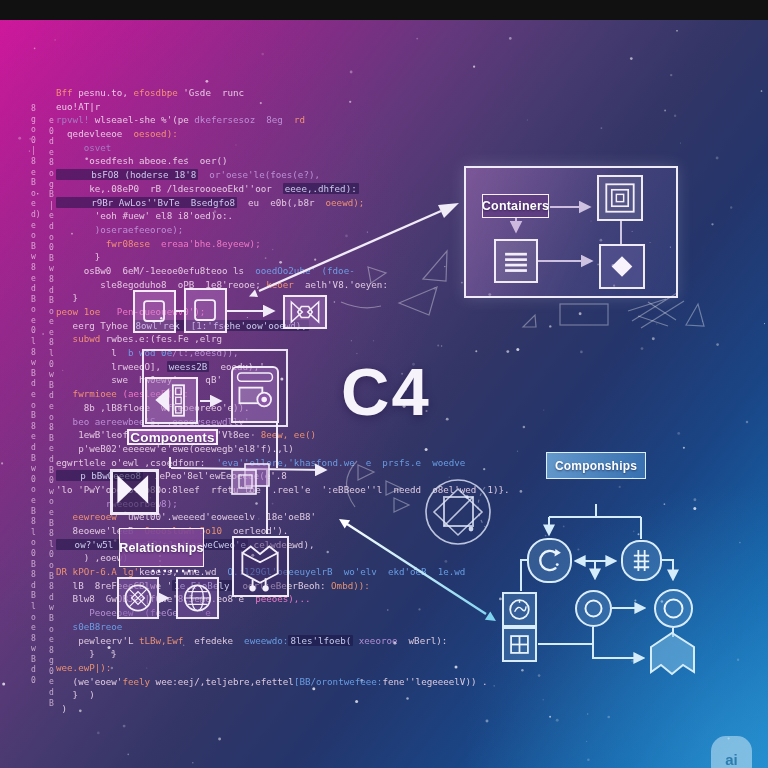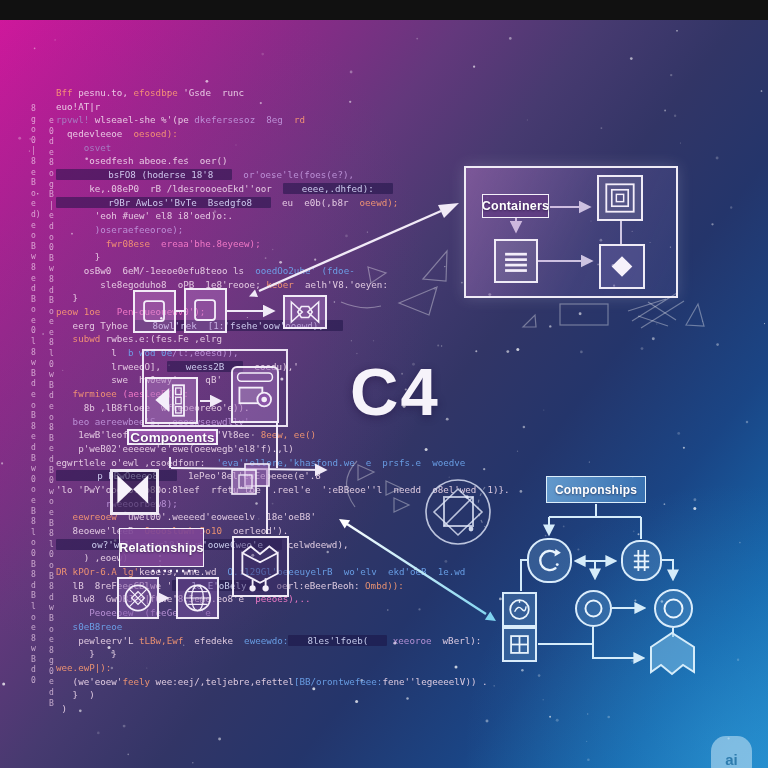--- a/index.html
+++ b/index.html
@@ -15,21 +15,21 @@
   svg.layer{position:absolute;inset:0;width:768px;height:768px;}
   
   #code{position:absolute;left:56px;top:66px;width:712px;
         font:9.2px "DejaVu Sans Mono",monospace;line-height:13.7px;
         white-space:pre;opacity:.88;}
   .code-line{height:13.7px;}
   .gut{position:absolute;width:9px;font:8px "DejaVu Sans Mono",monospace;
        color:rgba(244,216,240,.68);word-break:break-all;line-height:10.6px;}
   .o{color:#ff9d72}.w{color:#f2dcee}.p{color:#c49be0}.b{color:#6fa9f2}
   .m{color:#ff80cf}.d{color:#a886c8}
-  .h{color:#d9defc;background:rgba(25,18,68,.58);padding:0 19px;border-radius:1px}
+  .h{color:#d9defc;background:rgba(25,18,68,.58);padding:0 2px;border-radius:1px}
   
   .abs{position:absolute;box-sizing:border-box;}
   .pbox{border:2px solid rgba(248,243,252,.95);background:rgba(255,255,255,.10);}
   .bluebox{border:2px solid #d9ecfb;background:rgba(110,170,220,.28);}
   .lbl{display:flex;align-items:center;justify-content:center;color:#fff;
        font-weight:bold;letter-spacing:.2px;text-shadow:0 1px 2px rgba(20,10,40,.5);}
   .round{border-radius:50%;}
   .panel{border:2.5px solid rgba(248,244,252,.95);
          background:linear-gradient(115deg,rgba(173,115,190,.50),rgba(112,96,170,.28) 60%,rgba(92,92,160,.20));
          box-shadow:0 0 14px rgba(240,230,250,.18);}
@@ -430,25 +430,25 @@
         <path d="M9,16 L28,26 L47,16 L47,38 L28,48 L9,38 Z"></path>
         <path d="M9,16 L18,9 L28,17 L38,9 L47,16"></path>
         <line x1="20" y1="45" x2="20" y2="52"></line>
           <circle cx="20" cy="54" r="2.4" fill="#f4eefa"></circle>
         <line x1="34" y1="43" x2="34" y2="52"></line>
           <circle cx="34" cy="54" r="2.4" fill="#f4eefa"></circle>
         </svg>
     </div>
   </div>
 
-  <div class="abs title-c4" style="left:350px;top:333px;">
+  <div class="abs title-c4" style="left:341px;top:333px;">
     <span>C4</span>
   </div>
 
-  <div class="abs lbl" style="left:546px;top:456px;width:100px;height:27px;font-size:12px;
+  <div class="abs lbl" style="left:546px;top:432px;width:100px;height:27px;font-size:12px;
               border:1.5px solid #dceefb;background:linear-gradient(100deg,rgba(110,170,220,.85),rgba(60,120,185,.85));">
     <span>Componships</span>
   </div>
   <div class="abs bluebox" style="left:527px;top:518px;width:45px;height:45px;border-radius:46%;">
     <div class="icon-wrap">
       <svg width="45" height="45" viewBox="0 0 45 45" fill="none" stroke="#e9f4fd">
         <path d="M29,14 A10.5,10.5 0 1 0 29,31" stroke-width="2.6" stroke-linecap="round"></path>
         <polygon points="29,10 35,14 28,18" fill="#e9f4fd" stroke="none"></polygon>
         <circle cx="31" cy="27" r="1.6" fill="#e9f4fd" stroke="none"></circle>
         </svg>

